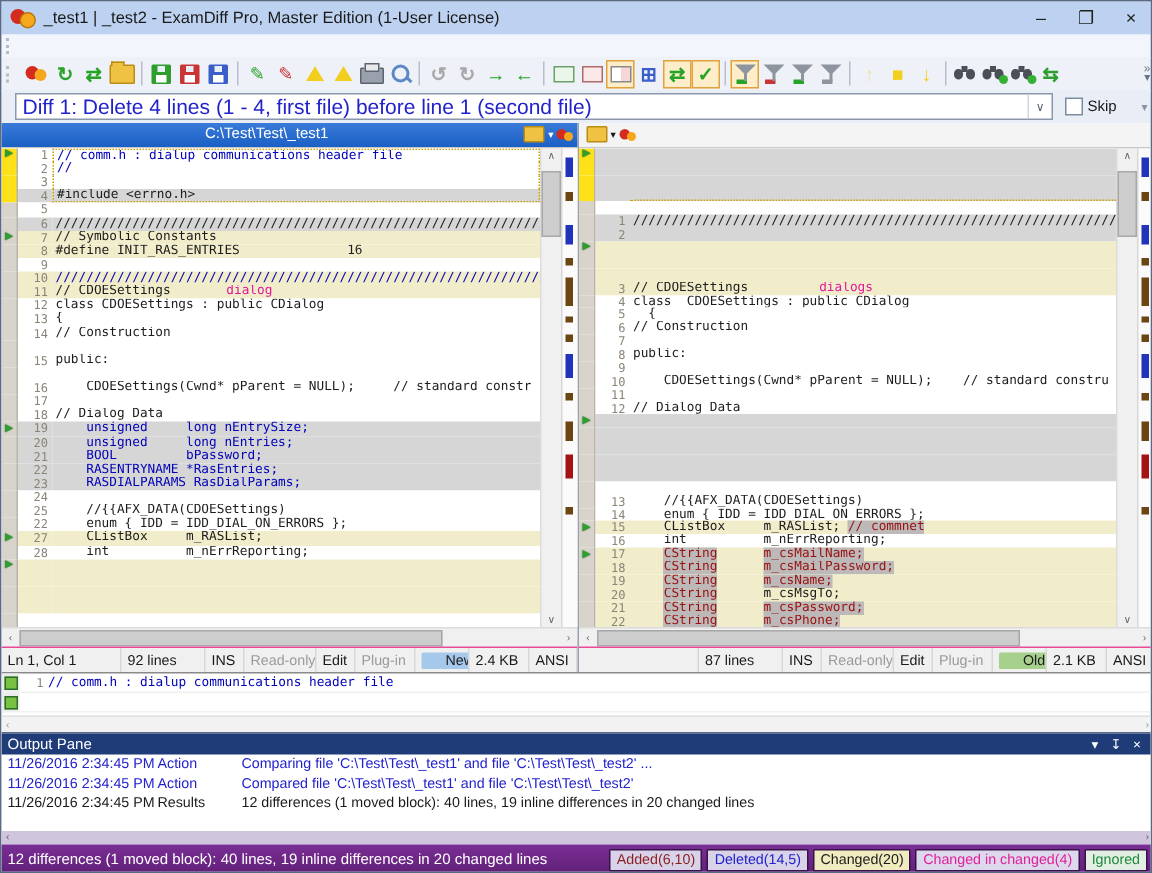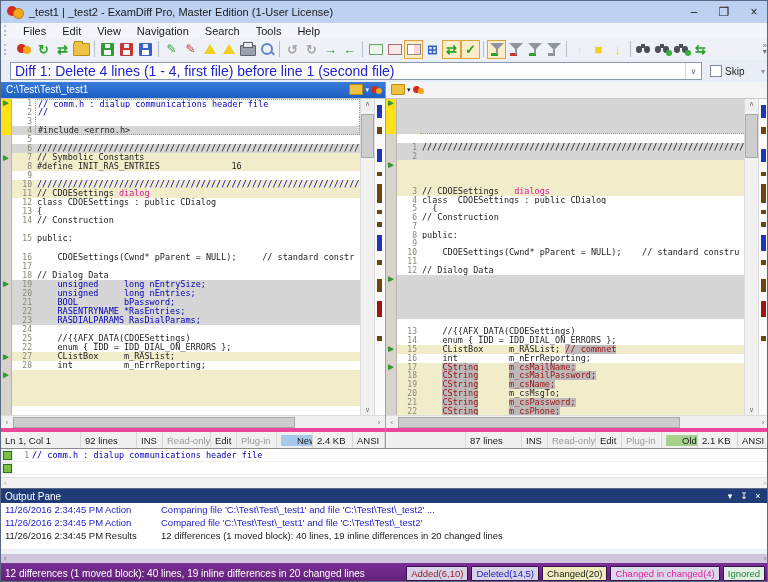--- a/index.html
+++ b/index.html
@@ -54,21 +54,21 @@
   .combo-btn{width:15px;height:100%;border-left:1px solid #d0d6e2;color:#5a6478;font-size:8px;display:flex;align-items:center;justify-content:center;}
   .skipbox{display:flex;align-items:center;margin-left:8px;font-size:10px;color:#1a1a1a;}
   .skipbox .cb{width:10px;height:10px;background:#fff;border:1px solid #7a8aa0;margin-right:3px;}
   .dov{margin-left:auto;margin-right:4px;color:#8a94a6;font-size:8px;}
   
   .panes{position:absolute;left:0;top:81px;width:768px;height:366px;display:flex;}
   .pane{width:384px;display:flex;flex-direction:column;box-sizing:border-box;}
   .pane.right{border-left:1px solid #9aa0ac;}
   .phdr{height:16px;display:flex;align-items:center;font-size:10px;padding:0 2px 0 5px;background:#f4f4f4;color:#1a1a1a;border-bottom:1px solid #c8c8c8;}
   .phdr.sel{background:linear-gradient(#3a7bd9,#1a5fc4);color:#fff;}
-  .phdr .path{flex:1;white-space:nowrap;overflow:hidden;}
+  .phdr .path{flex:1;white-space:nowrap;overflow:hidden;text-align:center;}
   .phicons{display:flex;align-items:center;gap:2px;}
   .mini-folder{width:12px;height:9px;background:#f0c243;border:1px solid #b98c14;border-radius:1px;}
   .mini-arrow{font-size:7px;color:inherit;}
   .mini-app{width:12px;height:10px;position:relative;}
   .mini-app::before{content:"";position:absolute;left:0;top:1px;width:7px;height:7px;border-radius:50%;background:#d42b1e;}
   .mini-app::after{content:"";position:absolute;left:5px;top:3px;width:6px;height:6px;border-radius:50%;background:#f5a81c;}
   .pbody{height:322px;display:flex;}
   .rows{flex:1;display:flex;flex-direction:column;background:#fff;overflow:hidden;}
   .crow{flex:1;display:flex;min-height:0;}
   .gut{width:10px;background:#d8d4cc;border-right:1px solid #b8b4ac;display:flex;align-items:center;justify-content:center;flex:none;}
@@ -76,45 +76,45 @@
   .arr{color:#2f9e2f;font-size:7px;line-height:6px;text-shadow:0 0 1px #1c5c1c;}
   .ln{width:20px;flex:none;text-align:right;padding-right:3px;font-size:8px;color:#8a8578;font-family:"DejaVu Sans Mono",monospace;overflow:hidden;}
   .codecell{flex:1;font-family:"DejaVu Sans Mono",monospace;font-size:8.5px;line-height:8.9px;white-space:pre;overflow:hidden;padding-left:2px;box-sizing:border-box;}
   .b-w{background:#ffffff;}.b-y{background:#f1edcb;}.b-g{background:#d6d6d6;}
   .cur-t{border-top:1px dotted #c8a000;border-left:1px dotted #c8a000;border-right:1px dotted #c8a000;}
   .cur-s{border-left:1px dotted #c8a000;border-right:1px dotted #c8a000;}
   .cur-b{border-bottom:1px dotted #c8a000;border-left:1px dotted #c8a000;border-right:1px dotted #c8a000;}
   .cur-d{border-bottom:1px dotted #c8a000;}
   .seg-d{color:#1c1c1c;}
   .seg-b{color:#0000b8;}
-  .seg-m{color:#e0189a;}
+  .seg-m{color:#e0189a;margin-left:32px;}
   .seg-r{color:#991111;background:#bdb9b9;}
   .vscroll{width:13px;flex:none;background:#f0f0f0;border-left:1px solid #dcdcdc;display:flex;flex-direction:column;align-items:center;font-size:7px;color:#6a6a6a;}
   .vthumb{width:11px;height:42px;background:#cdcdcd;border:1px solid #a8a8a8;margin-top:4px;}
   .sarr{height:11px;display:flex;align-items:center;justify-content:center;width:100%;}
   .vsp{flex:1;}
   .map{width:10px;flex:none;background:#fbfbfb;border-left:1px solid #d8d8d8;position:relative;}
   .mark{position:absolute;left:2px;width:5px;}
   .mk-blue{background:#2233bb;}.mk-brn{background:#6b4613;}.mk-red{background:#a51212;}
   .hscroll{height:12px;background:#f0f0f0;border-top:1px solid #dcdcdc;display:flex;align-items:center;font-size:7px;color:#6a6a6a;}
   .hthumb{height:9px;background:#cdcdcd;border:1px solid #a8a8a8;flex:none;}
-  .pstatus{height:16px;background:#f0f0f0;border-top:4px solid #ec4899;display:flex;align-items:center;font-size:9.5px;color:#1a1a1a;}
+  .pstatus{height:16px;background:#f0f0f0;border-top:1px solid #ec4899;display:flex;align-items:center;font-size:9.5px;color:#1a1a1a;}
   .sseg{height:100%;display:flex;align-items:center;padding-left:4px;border-right:1px solid #d8d8d8;box-sizing:border-box;white-space:nowrap;overflow:hidden;flex:none;}
   .sseg.dim{color:#9a9a9a;}
   .chip{padding:0 16px;border-radius:1px;}
   
   .lineview{position:absolute;left:0;top:447px;width:768px;height:40px;background:#fff;border-top:1px solid #8a8a8a;box-sizing:border-box;}
   .lvrow{height:12px;display:flex;align-items:center;border-bottom:1px solid #f0f0f0;}
   .lvgut{width:12px;display:flex;align-items:center;justify-content:center;background:#ececec;height:100%;flex:none;}
   .lvicon{width:7px;height:7px;background:#7ac143;border:1px solid #2d6e2d;}
   .lvnum{width:16px;text-align:right;font-size:8px;color:#8a8578;font-family:"DejaVu Sans Mono",monospace;padding-right:3px;flex:none;}
   .lvtext{font-family:"DejaVu Sans Mono",monospace;font-size:8.5px;color:#0000b8;white-space:pre;}
   .lvscroll{height:10px;margin-top:2px;background:#f2f2f2;border-top:1px solid #e0e0e0;display:flex;align-items:center;justify-content:space-between;font-size:7px;color:#9a9a9a;padding:0 3px;}
   
-  .outpane{position:absolute;left:0;top:487px;width:768px;height:61px;background:#fff;border-top:1px solid #5a6a85;box-sizing:border-box;}
+  .outpane{position:absolute;left:0;top:487px;width:768px;height:75px;background:#fff;border-top:1px solid #5a6a85;box-sizing:border-box;}
   .outhdr{height:14px;background:#1f3c78;color:#fff;font-size:10px;display:flex;align-items:center;padding:0 4px;}
   .outhdr .t{flex:1;}
   .outhdr .hic{width:14px;text-align:center;font-size:9px;}
   .outbody{height:51px;overflow:hidden;}
   .outrow{height:13px;display:flex;font-size:9.5px;align-items:center;}
   .outtime{width:100px;padding-left:4px;flex:none;}
   .outtype{width:56px;flex:none;}
   .outmsg{flex:1;white-space:nowrap;overflow:hidden;}
   .outrow.blue{color:#2222cc;}
   .outrow.black{color:#1a1a1a;}
@@ -135,21 +135,20 @@
     <span>_test1  |  _test2 - ExamDiff Pro, Master Edition (1-User License)</span>
     <span class="wctrls">
       <span class="wbtn">–</span>
       <span class="wbtn">❐</span>
       <span class="wbtn">×</span>
     </span>
   </div>
 
   <div class="menubar">
     <span class="grip"></span>
-    <span id="menu-items"><span class="menu-item">Files</span><span class="menu-item">Edit</span><span class="menu-item">View</span><span class="menu-item">Navigation</span><span class="menu-item">Search</span><span class="menu-item">Tools</span><span class="menu-item">Help</span></span>
   </div>
 
   <div class="toolbar">
     <span class="grip"></span>
     <span id="toolbar-items" style="display:flex;align-items:center;">
         <span class="tbtn">
           <span class="ic-app"></span>
         </span>
         <span class="tbtn">
           <span style="color: rgb(39, 163, 39); font-weight: bold;">↻</span>

